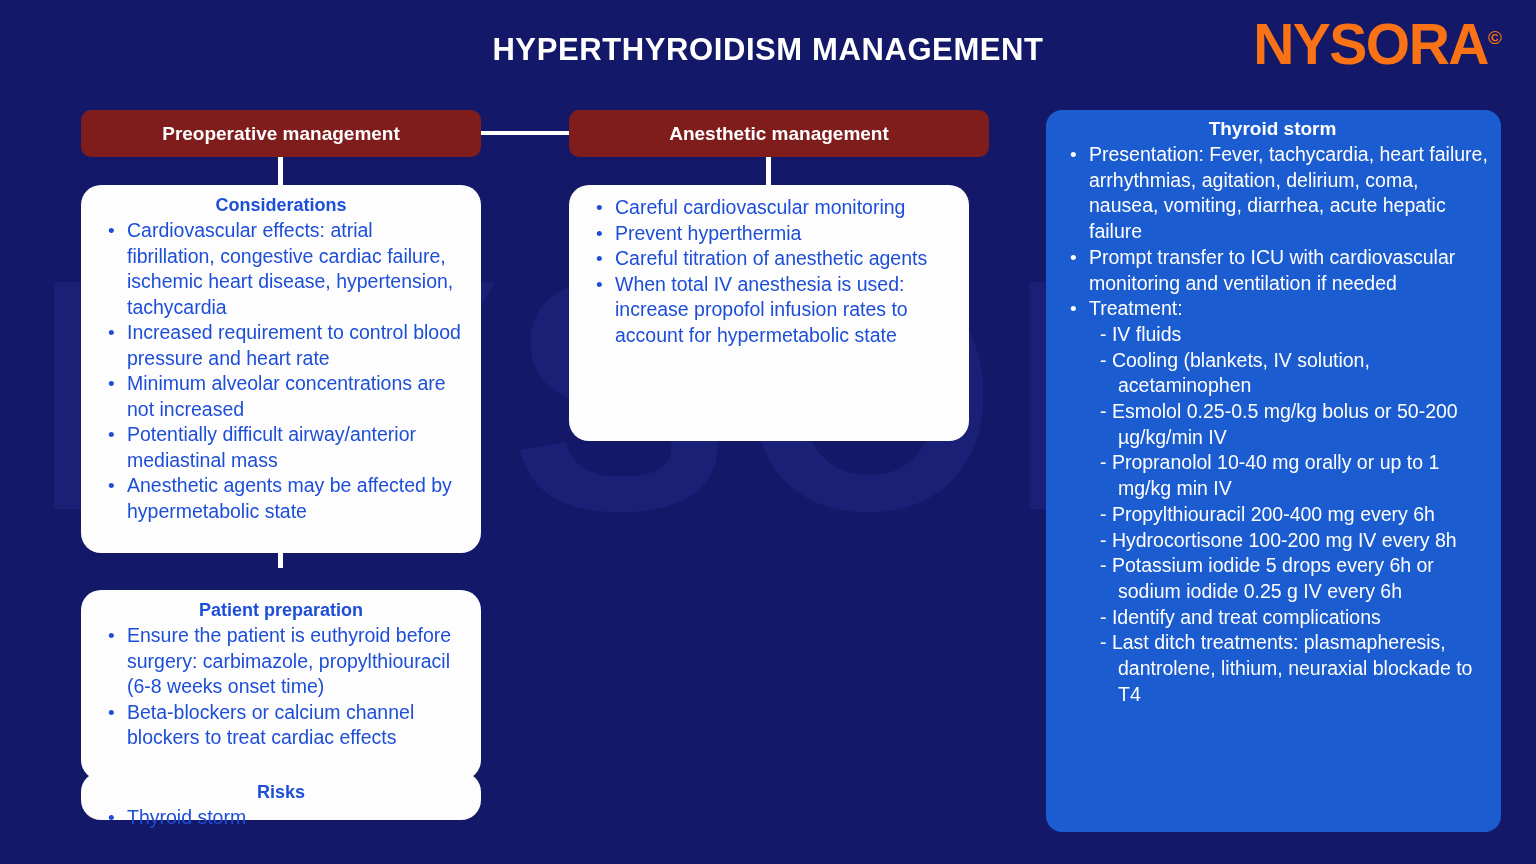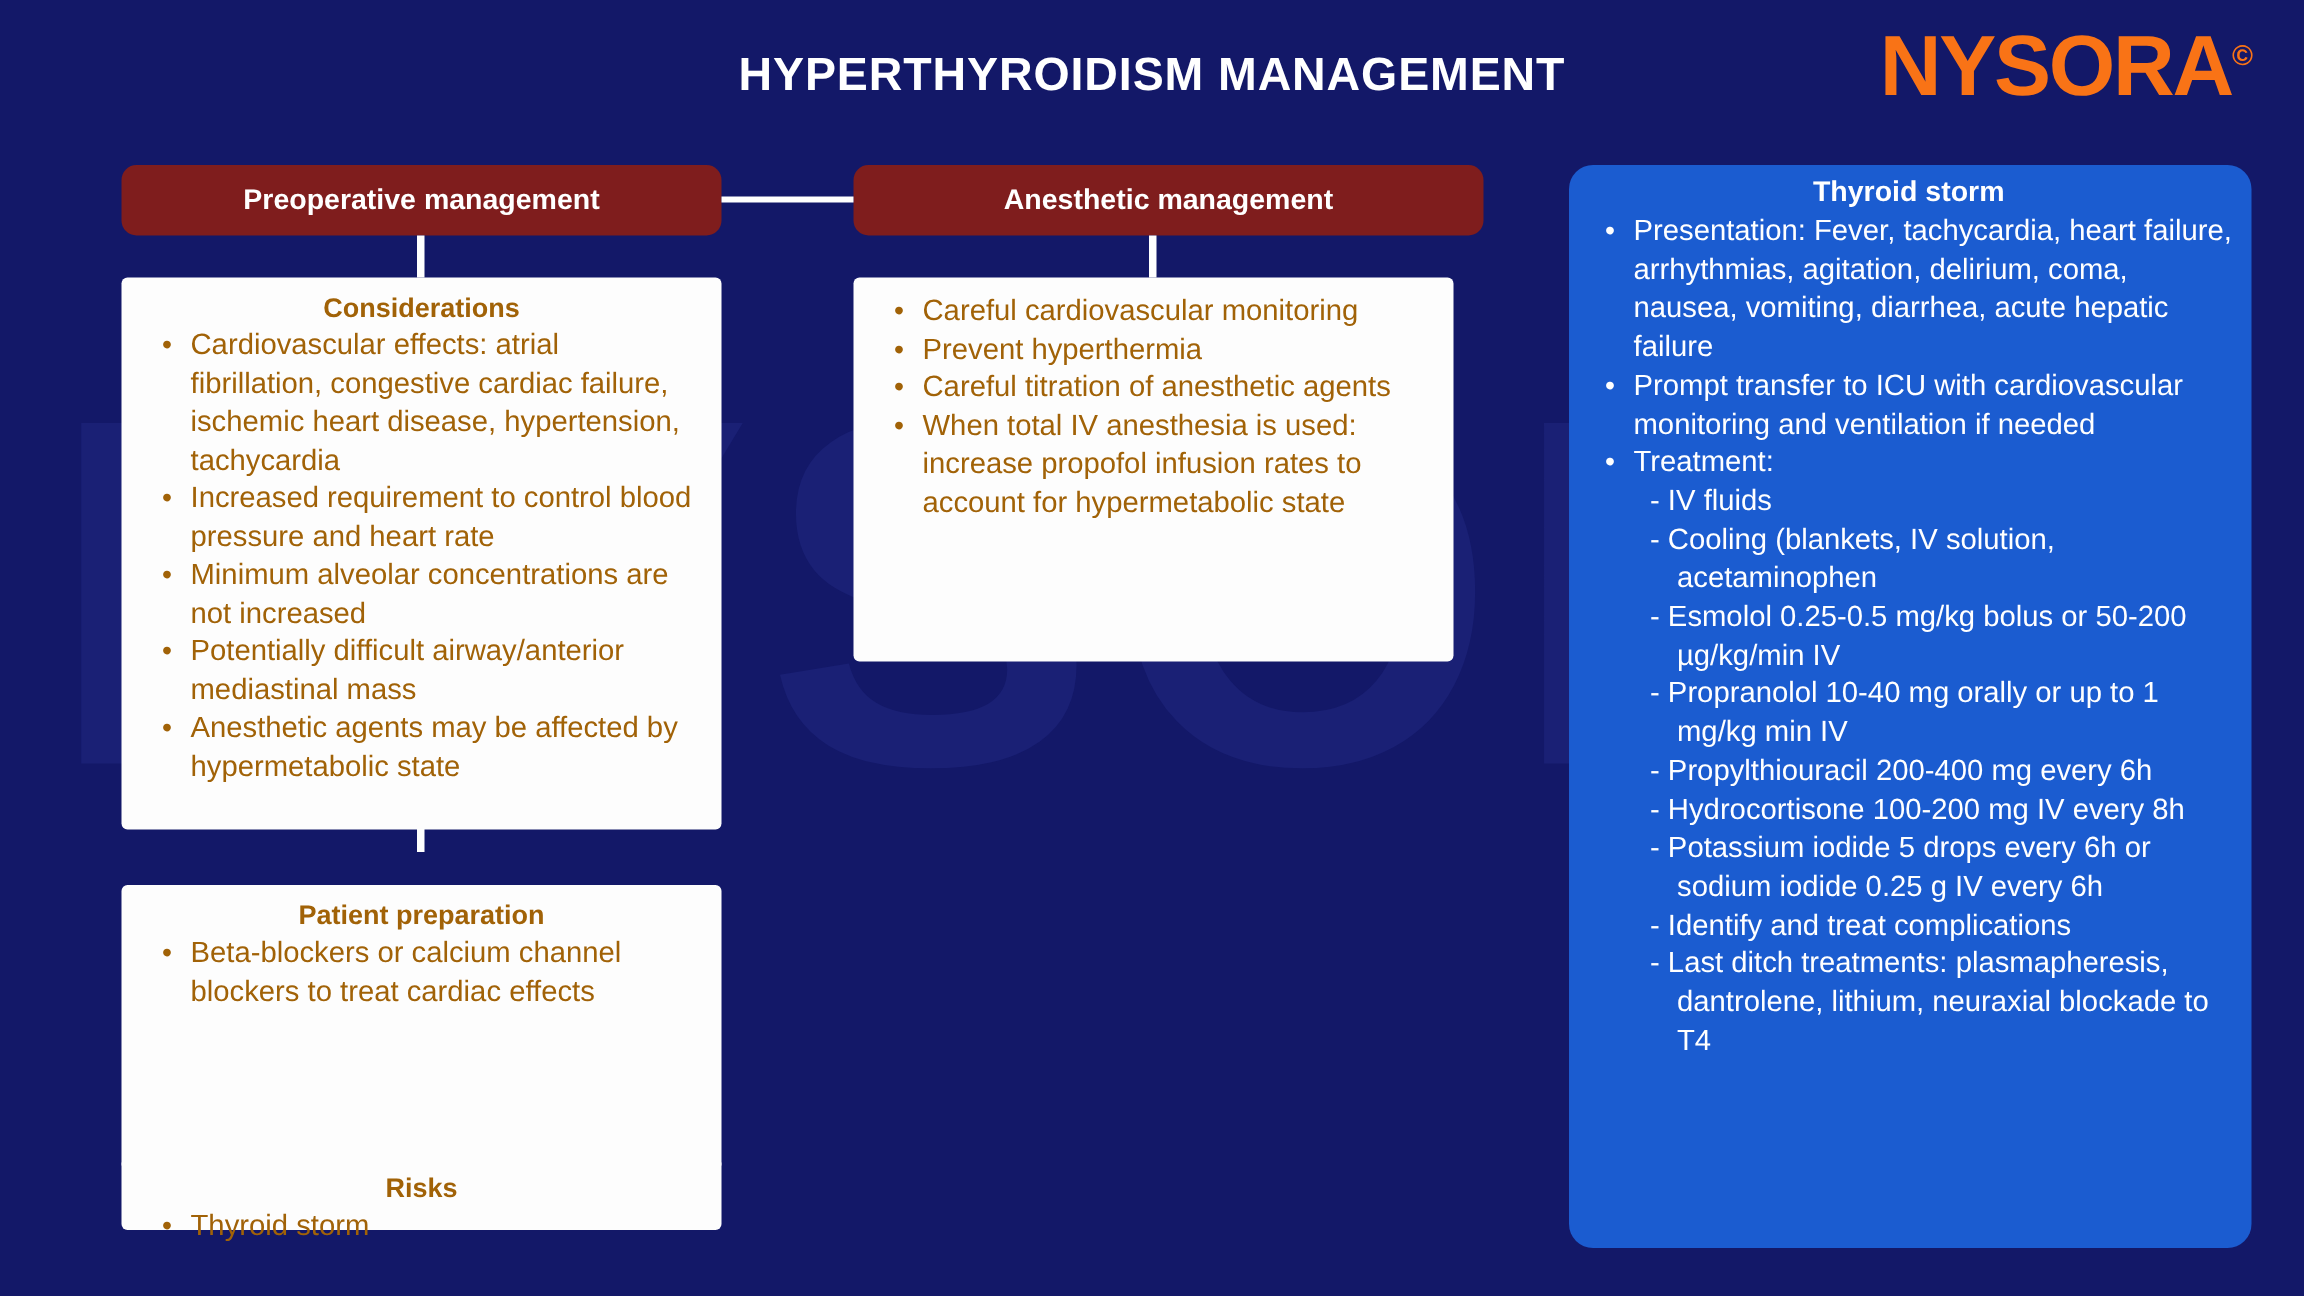--- a/index.html
+++ b/index.html
@@ -98,22 +98,22 @@
     background:#ffffff;
   }
   #conn-preop  { left:278px; top:157px; height:28px; }
   #conn-anesth { left:766px; top:157px; height:28px; }
   #conn-prep   { left:278px; top:548px; height:20px; }
   #conn-risk   { left:278px; top:755px; height:20px; }
 
   .white-card {
     position:absolute;
     background:#fdfdfd;
-    border-radius:4px;
-    color:#a16207;
+    border-radius:20px;
+    color:#1d4ed8;
     padding:10px 16px 14px 16px;
   }
   #card-considerations { left:81px;  top:185px; width:400px; height:368px; }
   #card-preparation    { left:81px;  top:590px; width:400px; height:190px; }
   #card-risks          { left:81px;  top:772px; width:400px; height:48px;  }
   #card-anesthetic     { left:569px; top:185px; width:400px; height:256px; }
 
   .card-title {
     text-align:center;
     font-size:18px;
@@ -195,20 +195,21 @@
         <li>Increased requirement to control blood pressure and heart rate</li>
         <li>Minimum alveolar concentrations are not increased</li>
         <li>Potentially difficult airway/anterior mediastinal mass</li>
         <li>Anesthetic agents may be affected by hypermetabolic state</li>
       </ul>
   </div>
 
   <div class="white-card" id="card-preparation">
     <div class="card-title">Patient preparation</div>
     <ul class="bullets">
+        <li>Ensure the patient is euthyroid before surgery: carbimazole, propylthiouracil (6-8 weeks onset time)</li>
         <li>Beta-blockers or calcium channel blockers to treat cardiac effects</li>
       </ul>
   </div>
 
   <div class="white-card" id="card-risks">
     <div class="card-title">Risks</div>
     <ul class="bullets">
         <li>Thyroid storm</li>
       </ul>
   </div>

